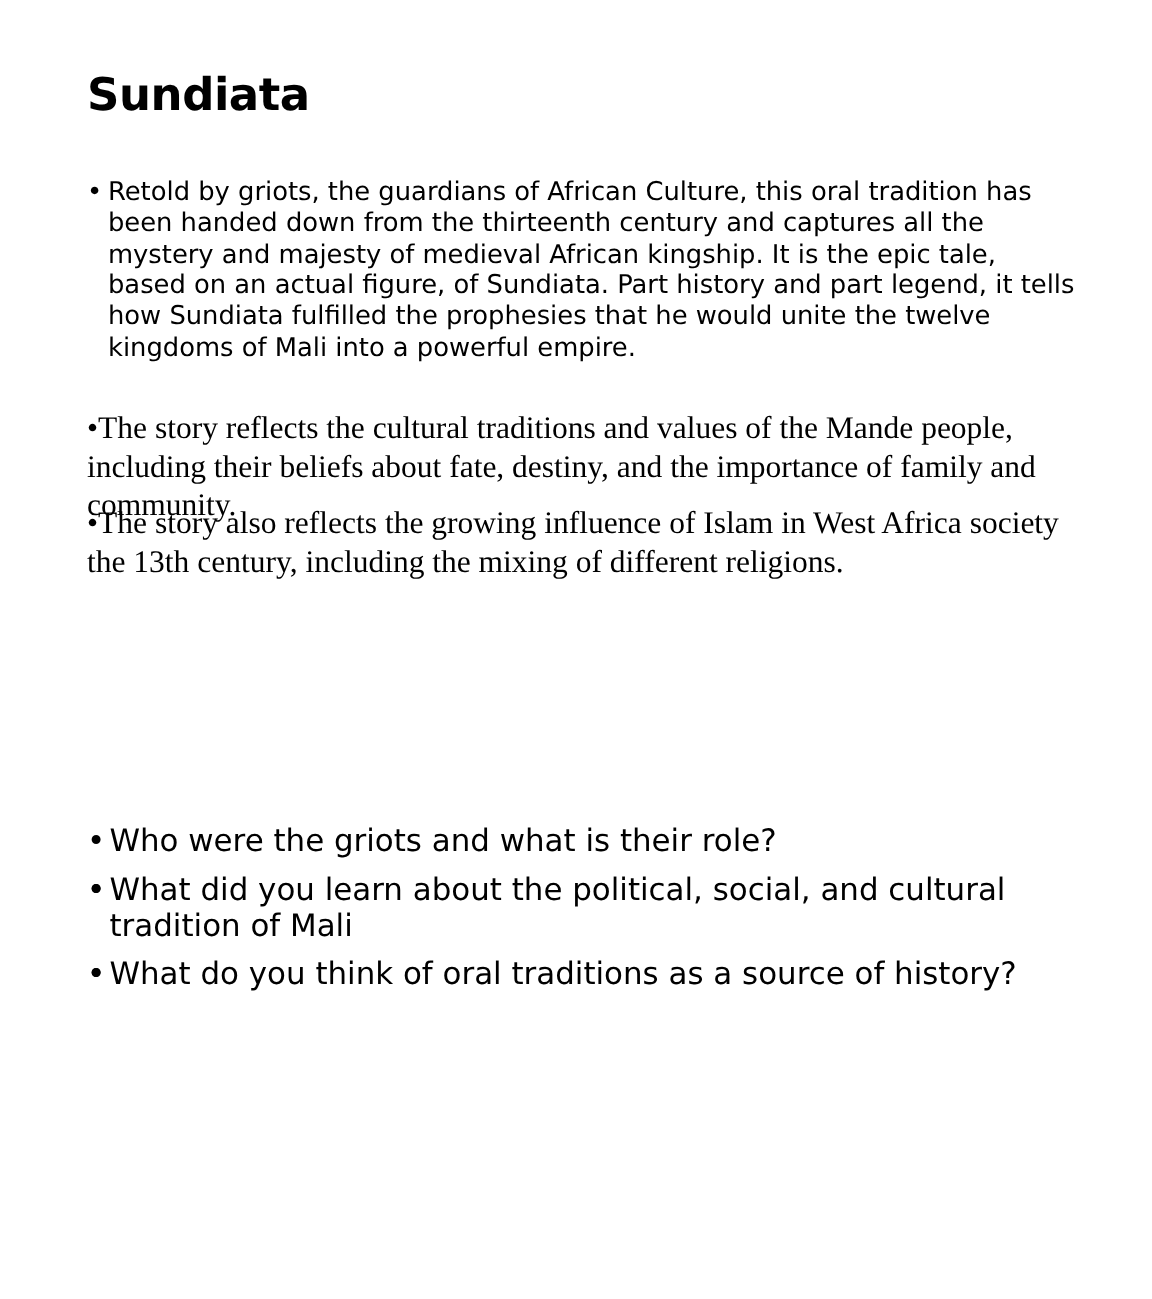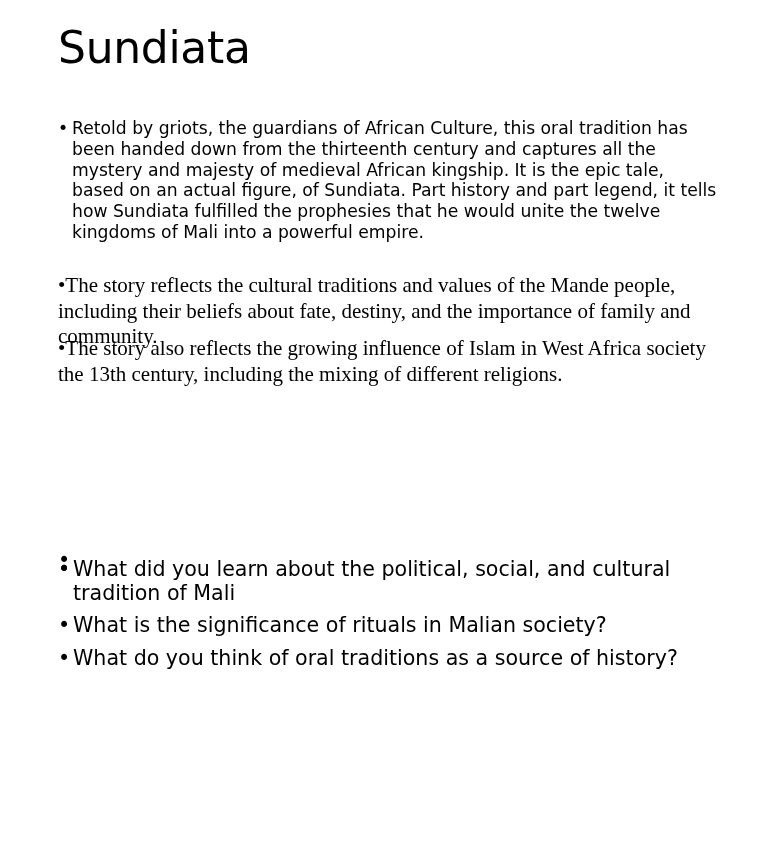--- a/index.html
+++ b/index.html
@@ -10,25 +10,25 @@
     body {
       width: 768px;
       height: 866px;
       position: relative;
       overflow: hidden;
       color: #000000;
     }
     .title {
       position: absolute;
       left: 58px;
-      top: 24px;
+      top: 40px;
       margin: 0;
       font-family: "DejaVu Sans", sans-serif;
-      font-weight: normal;
-      font-size: 44px;
+      font-weight: bold;
+      font-size: 30px;
       line-height: 48px;
       letter-spacing: -0.3px;
     }
     .intro {
       position: absolute;
       left: 58px;
       top: 118px;
       width: 660px;
       margin: 0;
       padding: 0;
@@ -91,29 +91,29 @@
     <span>Retold by griots, the guardians of African Culture, this oral tradition has been handed down from the thirteenth century and captures all the mystery and majesty of medieval African kingship. It is the epic tale, based on an actual figure, of Sundiata. Part history and part legend, it tells how Sundiata fulfilled the prophesies that he would unite the twelve kingdoms of Mali into a powerful empire.</span>
   </li>
 </ul>
 
 <p class="serif-block serif-1">•The story reflects the cultural traditions and values of the Mande people, including their beliefs about fate, destiny, and the importance of family and community.</p>
 <p class="serif-block serif-2">•The story also reflects the growing influence of Islam in West Africa society the 13th century, including the mixing of different religions.</p>
 
 <ul class="questions">
   <li>
     <span class="bullet">•</span>
+    <span>Who were the griots and what is their role?</span>
   </li>
   <li>
     <span class="bullet">•</span>
   </li>
   <li>
     <span class="bullet">•</span>
     <span>What did you learn about the political, social, and cultural tradition of Mali</span>
   </li>
   <li>
     <span class="bullet">•</span>
-    <span>What is the significance of rituals in Malian society?</span>
   </li>
   <li>
     <span class="bullet">•</span>
     <span>What do you think of oral traditions as a source of history?</span>
   </li>
 </ul>
 
 </body></html>

